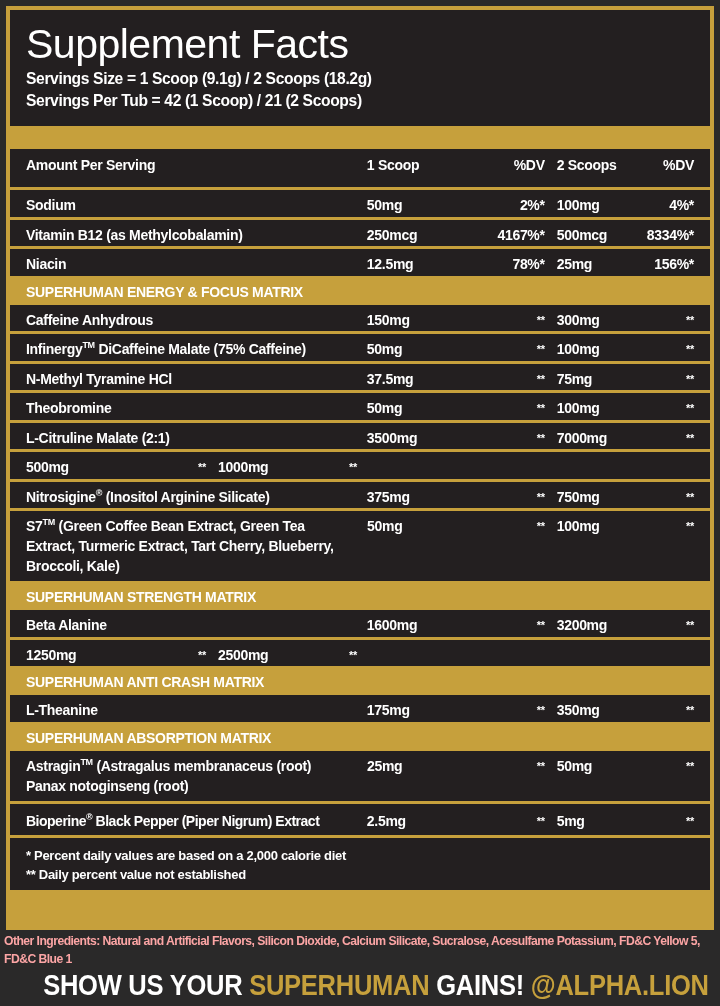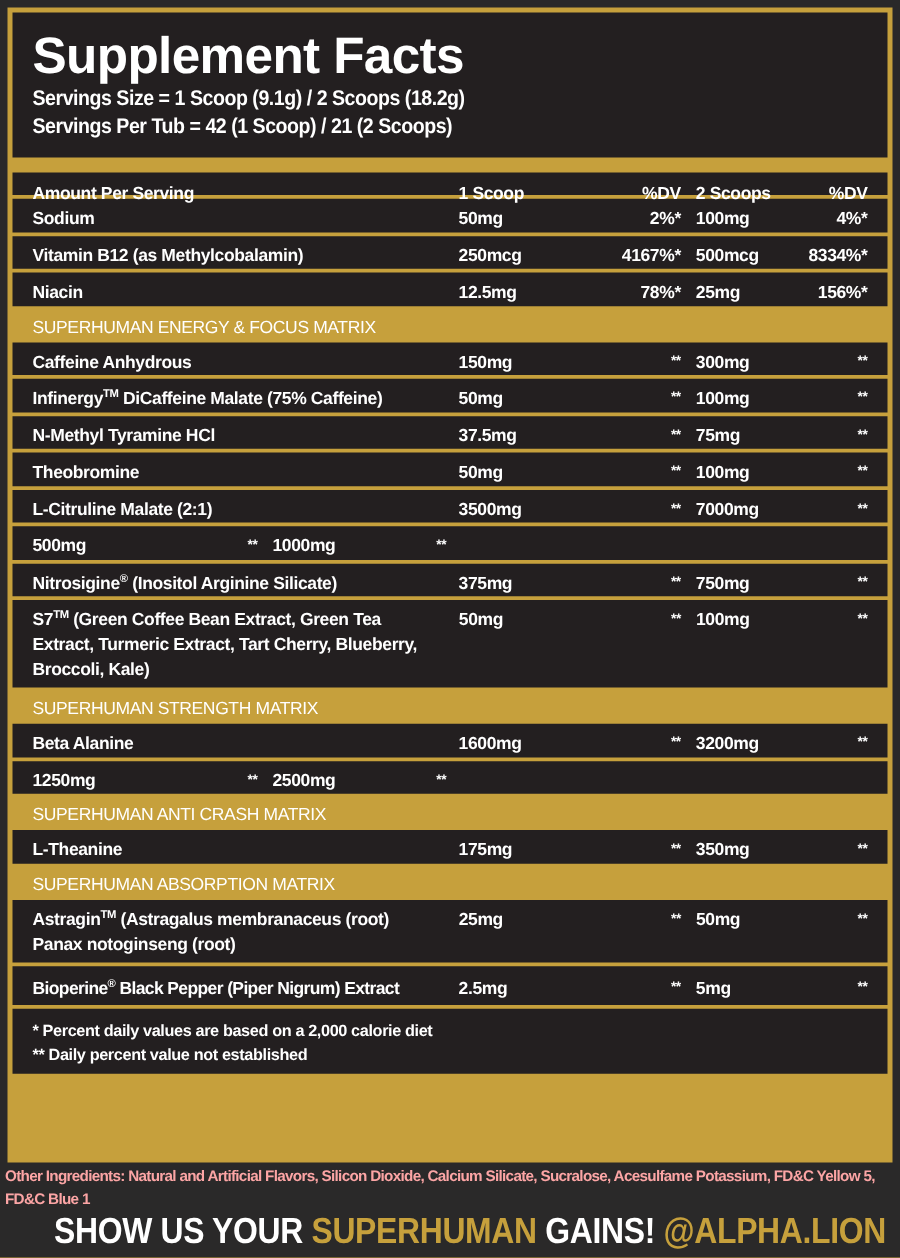--- a/index.html
+++ b/index.html
@@ -17,21 +17,21 @@
     background: #c6a03c;
     padding: 4px 4px 4px 4px;
   }
   .header {
     background: #231f20;
     height: 116px;
     padding: 10px 16px 0 16px;
   }
   .title {
     font-family: "Liberation Sans", sans-serif;
-    font-weight: bold;
+    font-weight: normal;
     font-size: 41px;
     letter-spacing: -0.5px;
     line-height: 48px;
     color: #ffffff;
   }
   .serving {
     font-family: "Liberation Sans Narrow", "Liberation Sans", sans-serif;
     font-weight: bold;
     font-size: 17px;
     line-height: 22px;
@@ -48,28 +48,28 @@
     margin-bottom: 3px;
     padding: 5px 16px 0 16px;
     height: 26.5px;
     font-weight: bold;
     font-size: 14px;
     line-height: 20px;
     letter-spacing: -0.3px;
   }
   .row.tall { height: 70px; }
   .row.tall2 { height: 50px; }
-  .row.header-row { height: 18px; padding-top: 6px; }
+  .row.header-row { height: 38px; padding-top: 6px; margin-top: 11px; }
   .section {
     background: #c6a03c;
     height: 26px;
     padding: 3px 16px 0 16px;
     margin-top: -3px;
     margin-bottom: 0px;
-    font-weight: normal;
+    font-weight: bold;
     font-size: 14px;
     line-height: 20px;
     letter-spacing: -0.3px;
     color: #ffffff;
     white-space: nowrap;
   }
   .c-name { width: 345px; }
   .c-s1 { width: 75px; }
   .c-dv1 { width: 105px; text-align: right; padding-right: 0; }
   .c-s2 { width: 80px; padding-left: 12px; }

